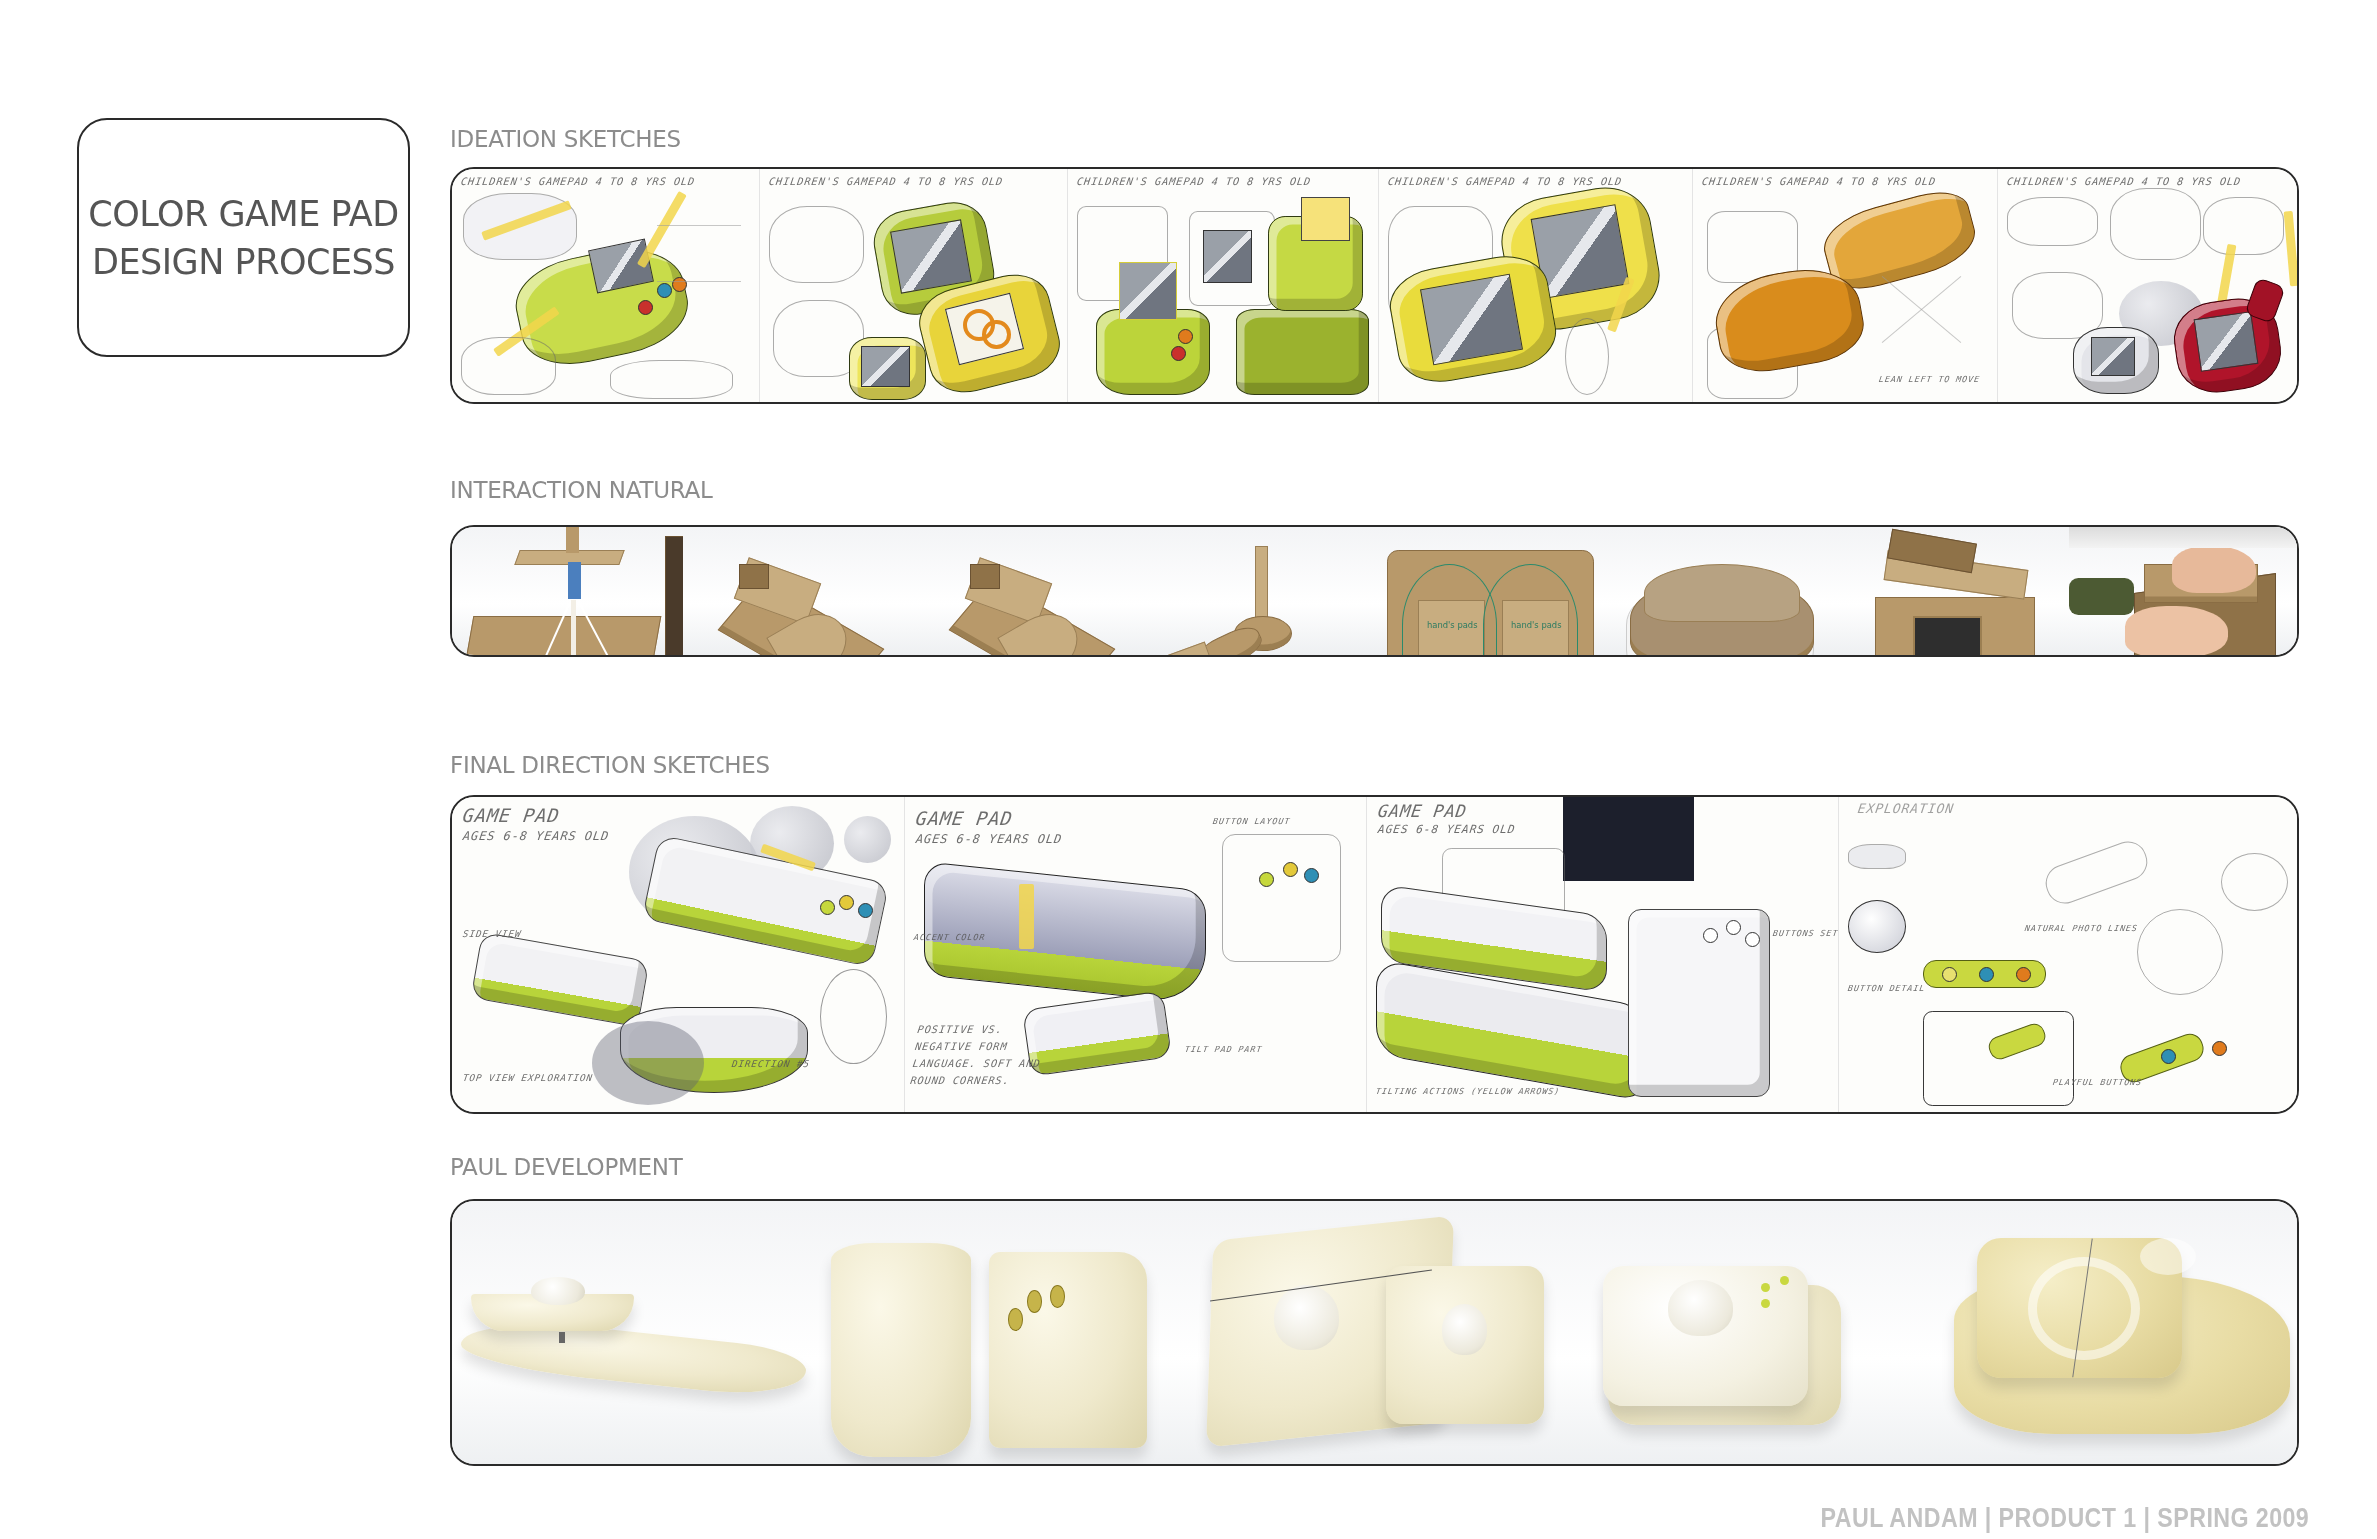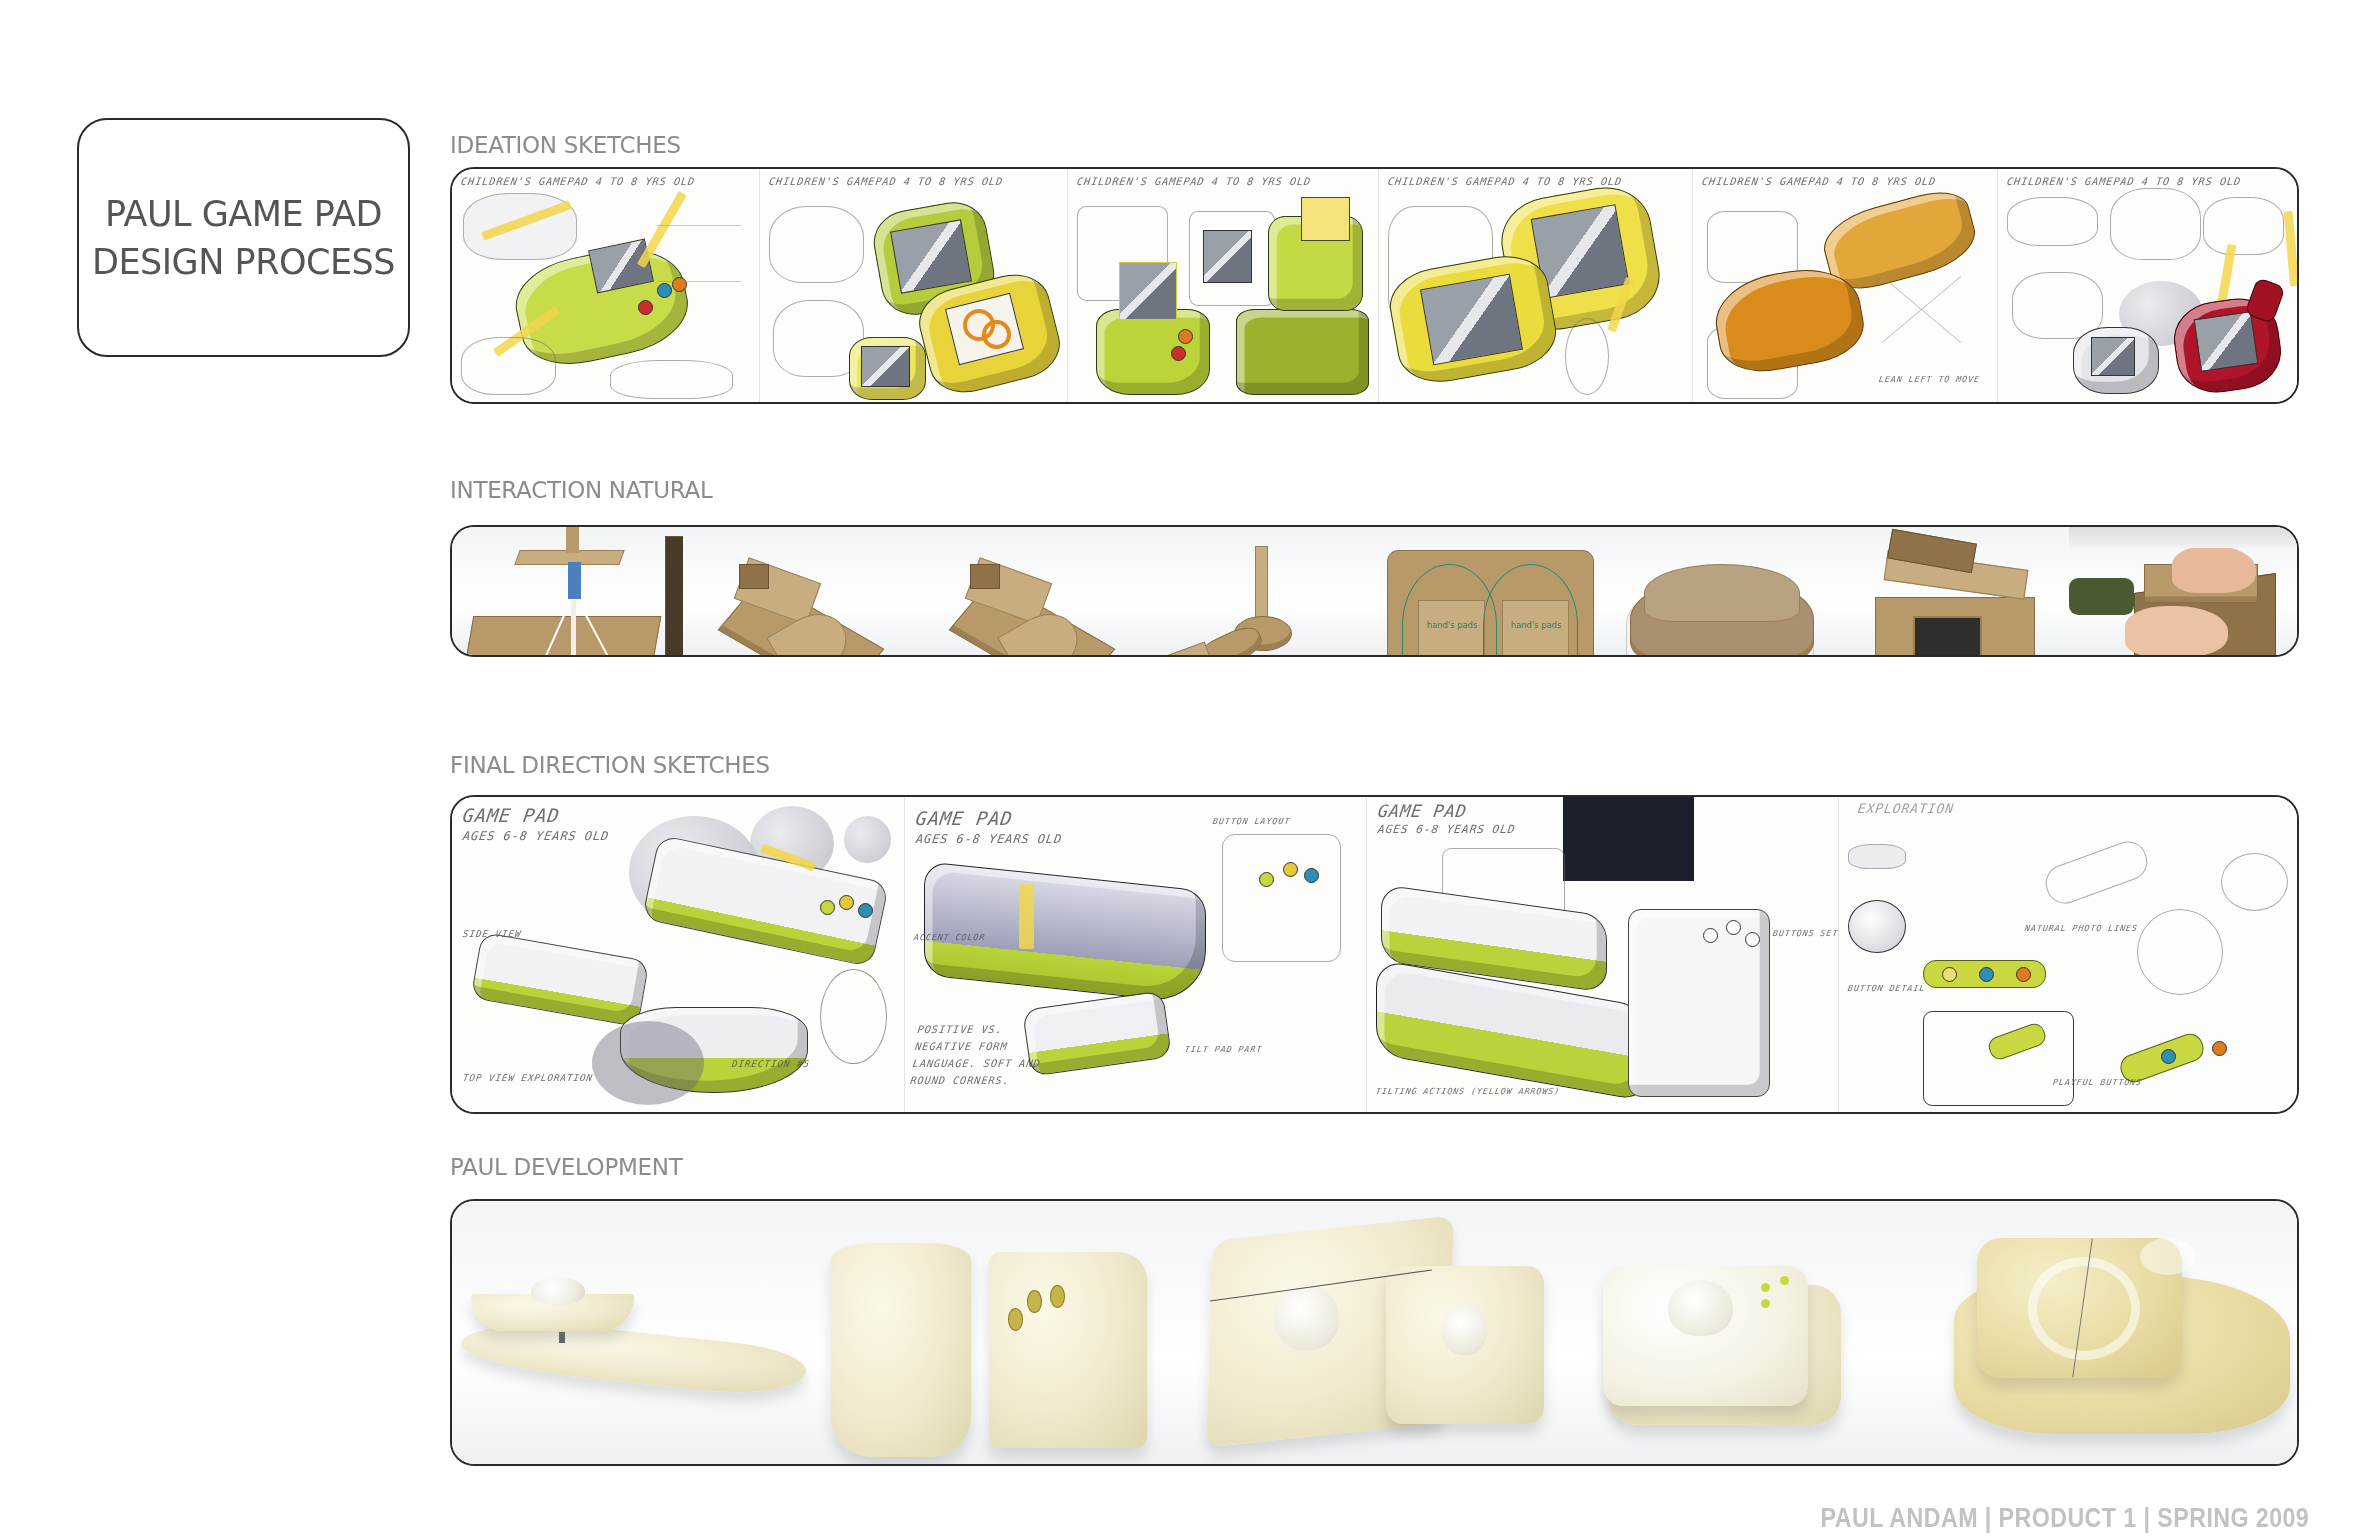--- a/index.html
+++ b/index.html
@@ -47,25 +47,25 @@
 
   .footer {
     position:absolute; right:68px; top:1503px; font-family:"Liberation Sans", sans-serif; font-weight:bold;
     font-size:27px; color:#c2c2c2; letter-spacing:0.5px; white-space:nowrap; transform:scaleX(0.86); transform-origin:right center;
   }
 </style>
 </head>
 <body>
 
 <div class="title-box">
-  <div class="title-line">PAUL GAME PAD</div>
+  <div class="title-line">COLOR GAME PAD</div>
   <div class="title-line">DESIGN PROCESS</div>
 </div>
 
-<div class="section-label" style="top:131px;">IDEATION SKETCHES</div>
+<div class="section-label" style="top:125px;">IDEATION SKETCHES</div>
 <div class="strip" style="top:167px;height:237px;">
 
   <div class="panel sk" style="width:307px;">
     <div class="hand" style="left:9.3px;top:5.6px;">CHILDREN'S GAMEPAD 4 TO 8 YRS OLD</div>
     <div class="outline" style="left:11.2px;top:24px;width:112px;height:65px;background:#e9e9f0;"></div>
     <div class="arrow-y" style="left:28px;top:47px;width:93px;transform:rotate(-20deg);"></div>
     <div class="blob" style="left:65px;top:84px;width:168px;height:103px;border-radius:38% 44% 40% 36%;background:#c8dc4a;transform:rotate(-12deg);"></div>
     <div class="screen" style="left:140px;top:75px;width:56px;height:42px;transform:rotate(-12deg);"></div>
     <div class="btn-dot" style="left:186px;top:131px;background:#c9302c;"></div>
     <div class="btn-dot" style="left:205px;top:114px;background:#2e8fb5;"></div>

